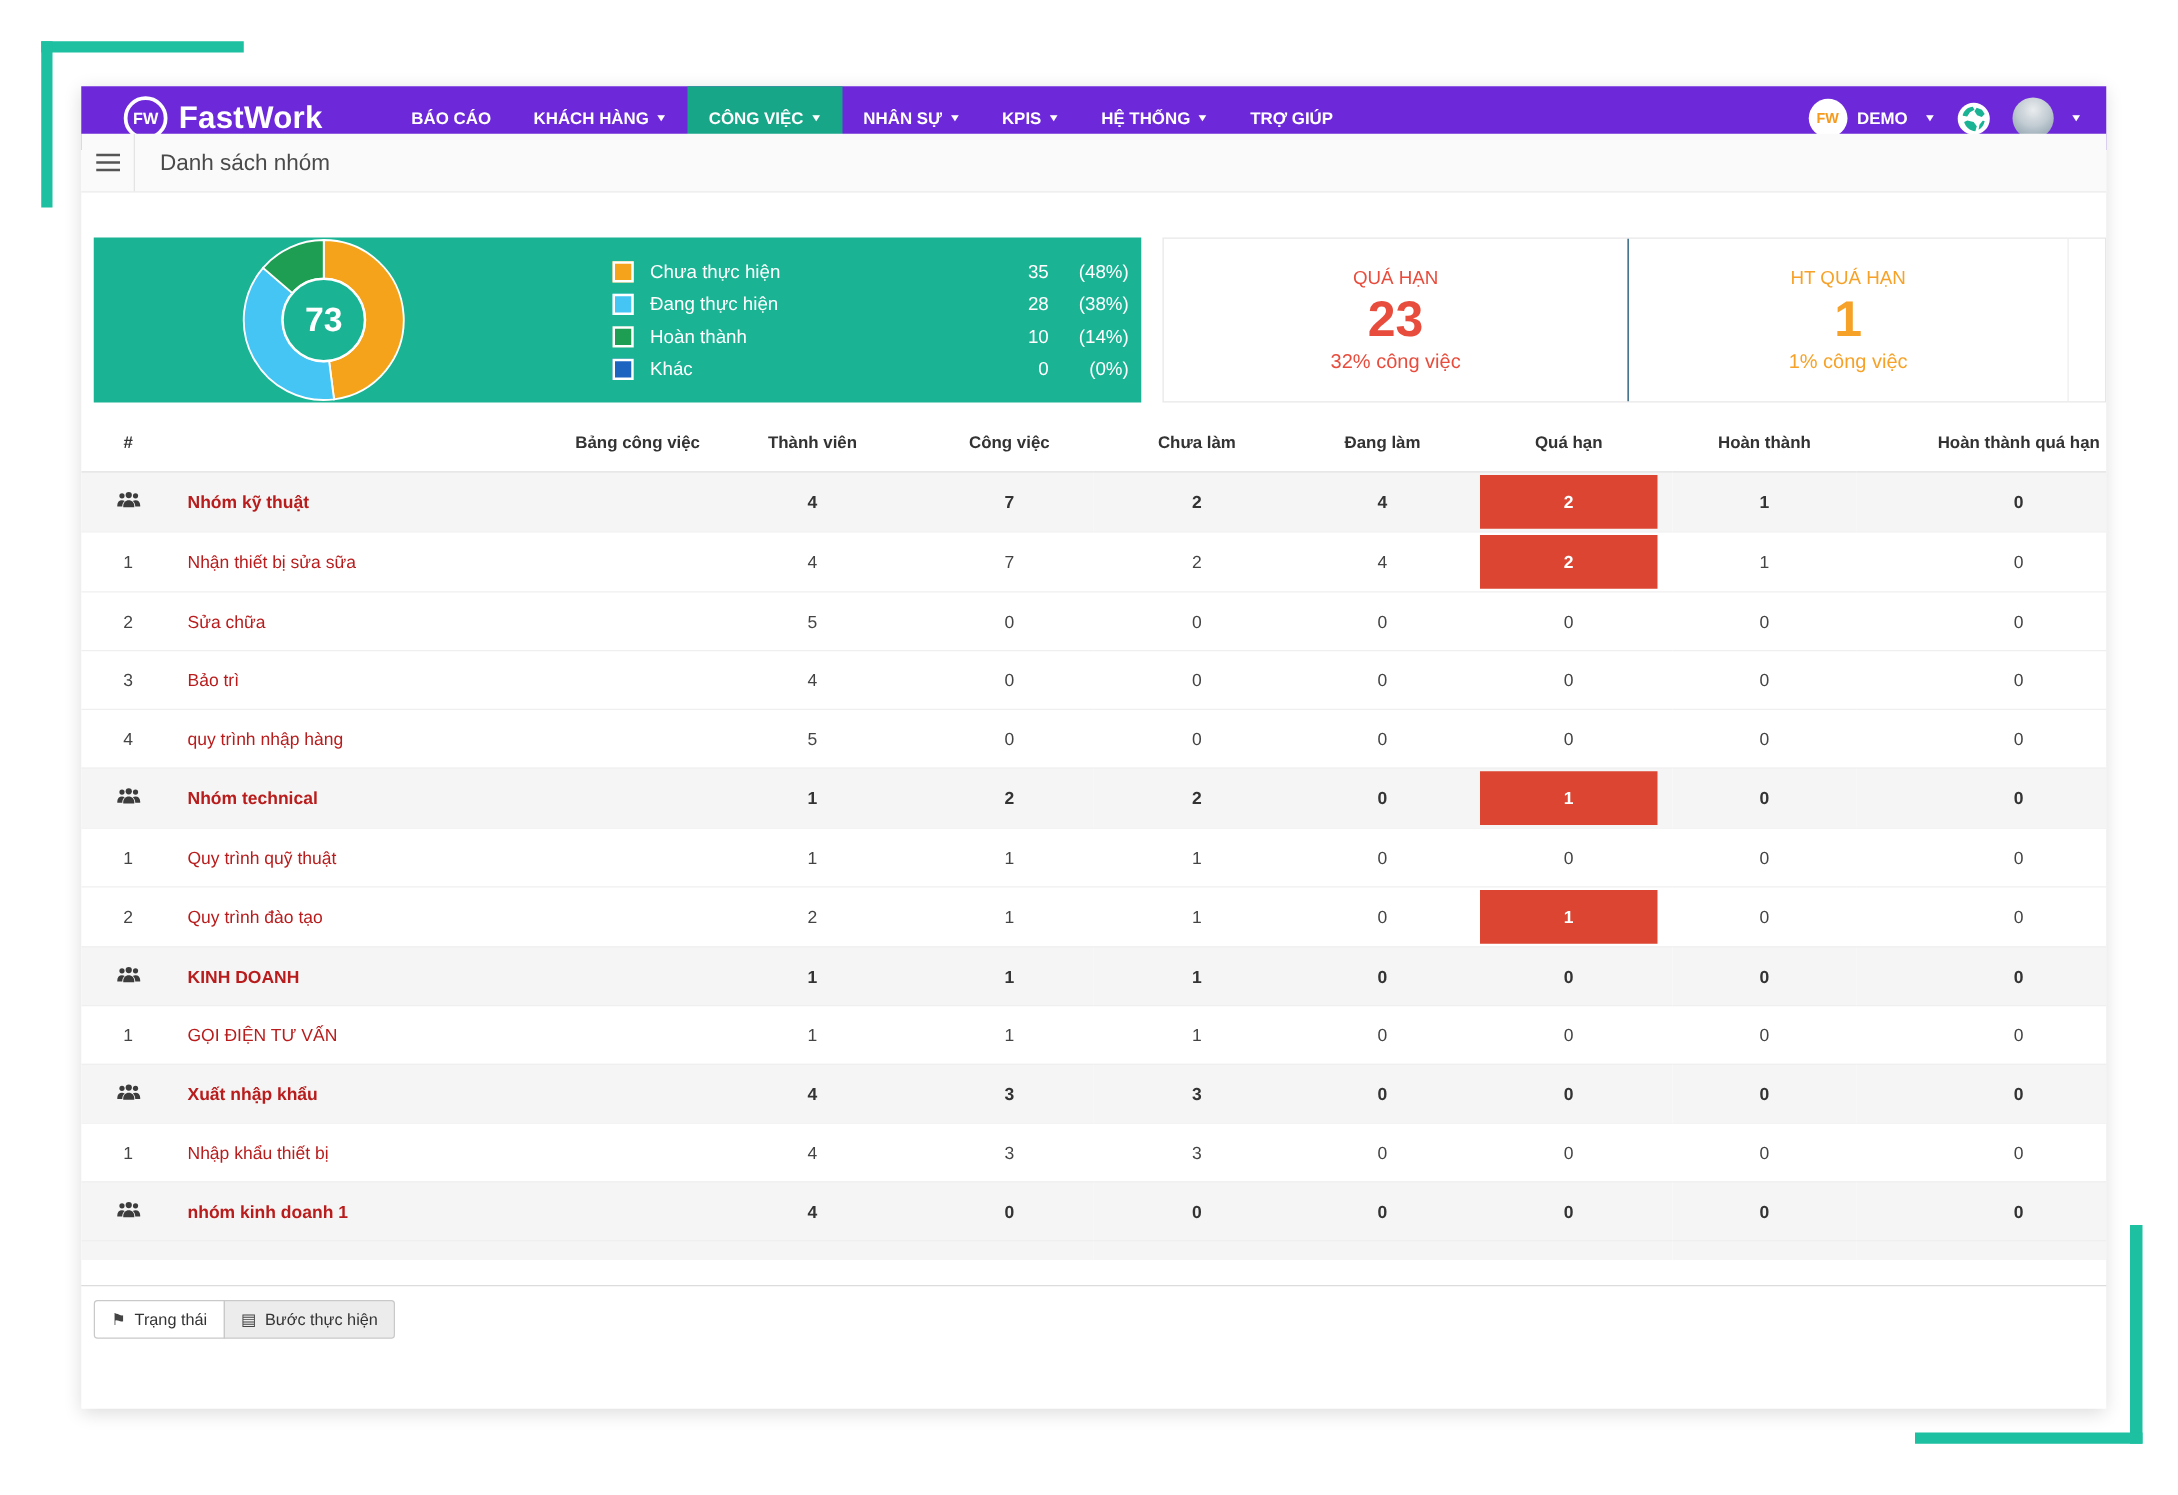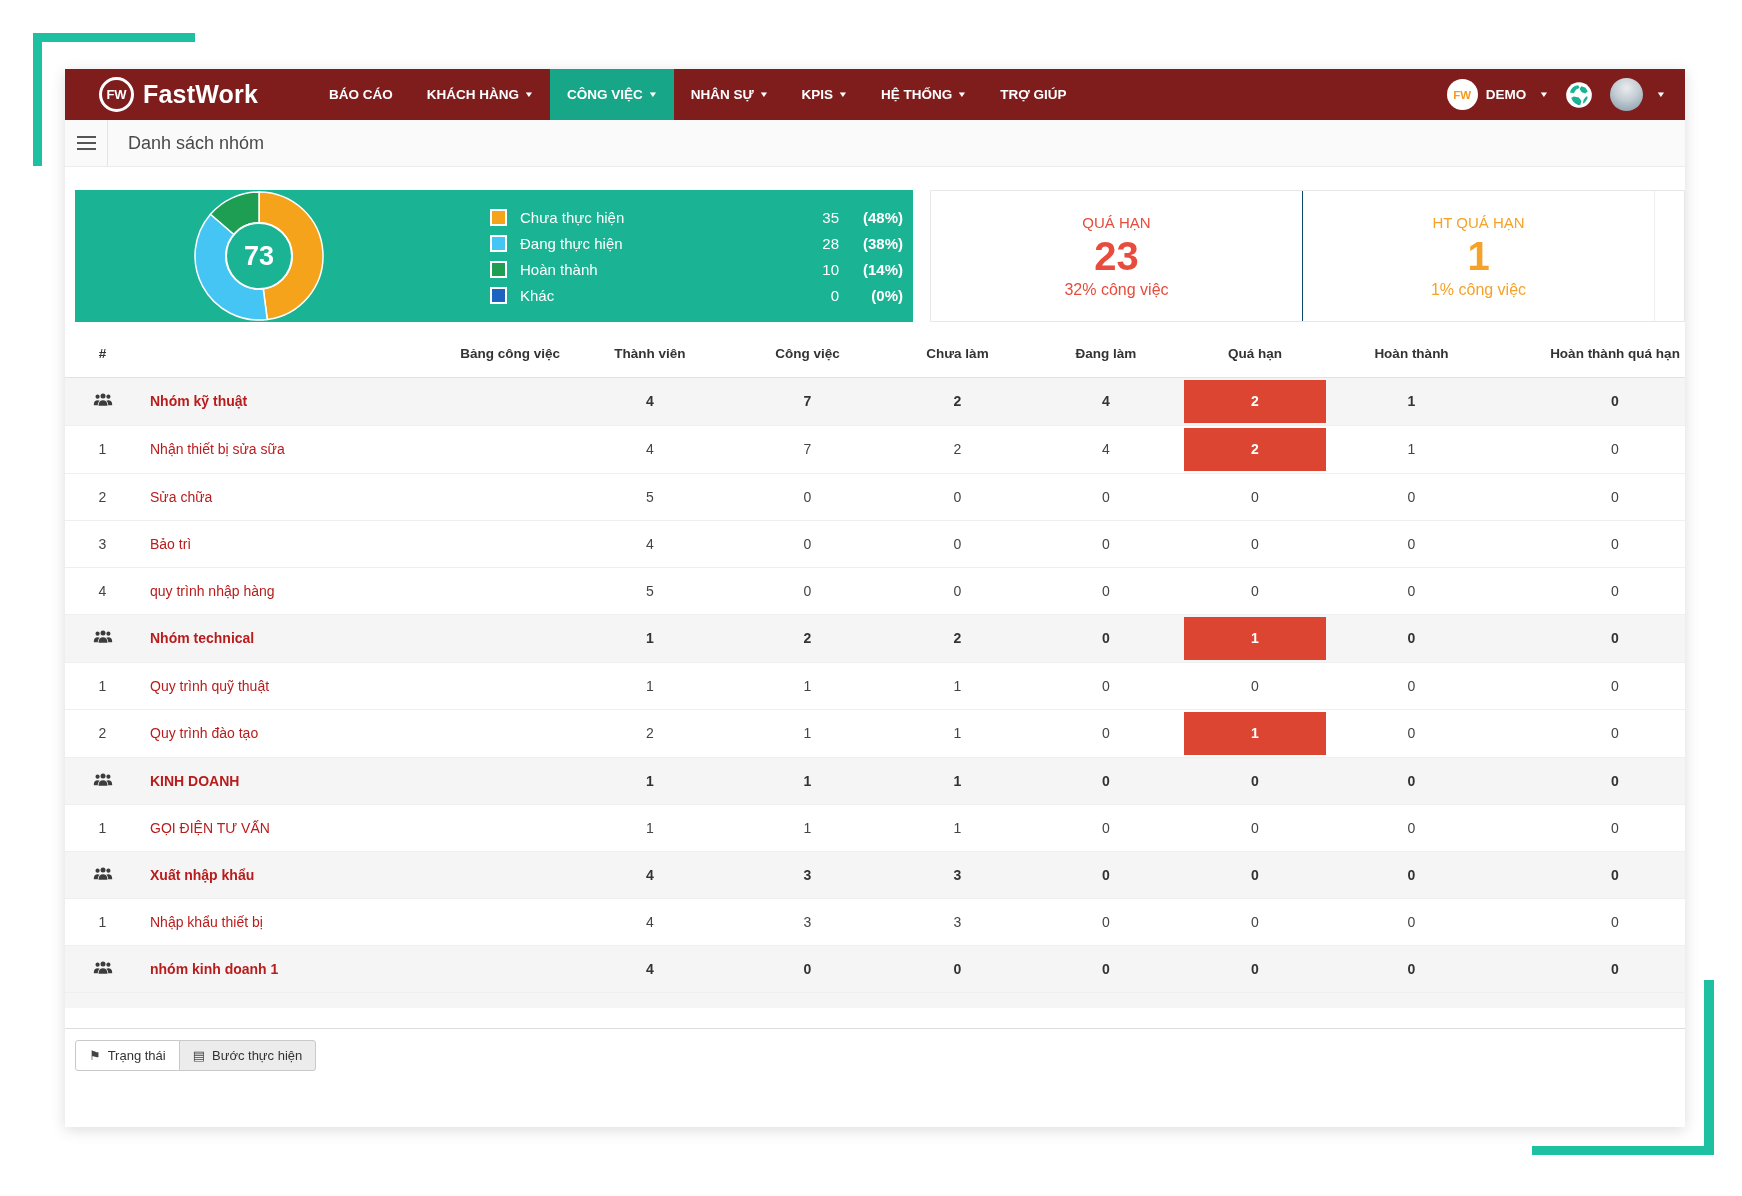--- a/index.html
+++ b/index.html
@@ -11,21 +11,21 @@
   .br-tl-h { left:33px; top:33px; width:162px; height:9px; }
   .br-tl-v { left:33px; top:33px; width:9px; height:133px; }
   .br-br-v { left:1704px; top:980px; width:10px; height:175px; }
   .br-br-h { left:1532px; top:1146px; width:182px; height:9px; }
 
   
   .app { position:absolute; left:65px; top:69px; width:1620px; height:1058px;
     background:#fff; box-shadow:0 3px 14px rgba(0,0,0,.14); }
 
   
-  .navbar { position:absolute; top:0; left:0; right:0; height:51px; background:#7f1d1d;
+  .navbar { position:absolute; top:0; left:0; right:0; height:51px; background:#6d28d9;
     display:flex; align-items:stretch; }
   .brand { display:flex; align-items:center; gap:9px; margin-left:34px; }
   .brand-circle { width:35px; height:35px; border:3px solid #fff; border-radius:50%;
     color:#fff; font-weight:bold; font-size:13px; display:flex; align-items:center; justify-content:center; }
   .brand-name { color:#fff; font-size:25px; font-weight:bold; letter-spacing:.2px; }
   .nav-menu { display:flex; margin-left:54px;justify-content:flex-end; }
   .nav-item { display:flex; align-items:center; padding:0 17px; color:#fff;
     font-size:13.5px; font-weight:bold; cursor:pointer; white-space:nowrap; }
   .nav-item.active { background:#18a689; }
   .caret { display:inline-block; margin-left:6px; font-size:8px; transform:scaleX(1.3); }
@@ -34,38 +34,38 @@
   .fw-badge { width:31px; height:31px; background:#fff; border-radius:50%;
     color:#f59a1d; font-weight:bold; font-size:11.5px; display:flex; align-items:center; justify-content:center; }
   .user-name { color:#fff; font-size:13.5px; font-weight:bold; }
   .globe { width:28px; height:28px; cursor:pointer; }
   .avatar-block { display:flex; align-items:center; gap:8px; cursor:pointer; }
   .avatar { width:33px; height:33px; border-radius:50%;
     background:radial-gradient(circle at 50% 30%, #e9ecee 0%, #c2ccd3 45%, #7f95a3 100%); }
   .nav-right .caret { color:#fff; }
 
   
-  .subheader { position:absolute; top:51px; left:0; right:0; height:47px; background:#fafafa;
+  .subheader { position:absolute; top:38px; left:0; right:0; height:47px; background:#fafafa;
     border-bottom:1px solid #ececec; display:flex; align-items:center; }
   .burger { width:43px; height:100%; display:flex; flex-direction:column; justify-content:center;
     align-items:center; gap:3.5px; border-right:1px solid #e4e4e4; cursor:pointer; }
   .burger i { width:19px; height:2.6px; background:#555; display:block; }
   .page-title { margin-left:20px; font-size:18px; color:#4a4a4a; }
 
   
   .panel-row { position:absolute; top:121px; left:10px; width:1610px; height:132px; display:flex; }
   .chart-panel { width:838px; height:132px; background:#1ab394; position:relative; margin-right:17px; }
   .donut-svg { position:absolute; left:118px; top:0; }
   .donut-center-text { font-size:27px; font-weight:bold; fill:#fff; }
   .legend { position:absolute; left:415px; right:10px; top:50%; transform:translateY(-50%); }
   .legend-row { display:flex; align-items:center; height:26px; }
   .legend-swatch { width:17px; height:17px; border:2px solid #fff; flex:0 0 auto; }
   .legend-label { color:#fff; font-size:15px; margin-left:13px; }
   .legend-count { margin-left:auto; color:#fff; font-size:15px; width:32px; text-align:right; }
-  .legend-pct { color:#fff; font-size:15px; width:64px; text-align:right;font-weight:bold; }
+  .legend-pct { color:#fff; font-size:15px; width:64px; text-align:right; }
 
   .stat-card { width:755px; height:132px; background:#fff; border:1px solid #e7e7e7;
     display:flex; position:relative; }
   .stat-sec { width:371px; display:flex; flex-direction:column; align-items:center; justify-content:center; gap:4px; }
   .stat-sec + .stat-sec { border-left:1px solid #0c4a6e; width:352px; }
   .stat-sliver { border-left:1px solid #eee; flex:1; }
   .stat-label { font-size:15px; }
   .stat-value { font-size:40px; font-weight:bold; line-height:1.05; }
   .stat-sub { font-size:16px; }
   .stat-red { color:#e74c3c; }

